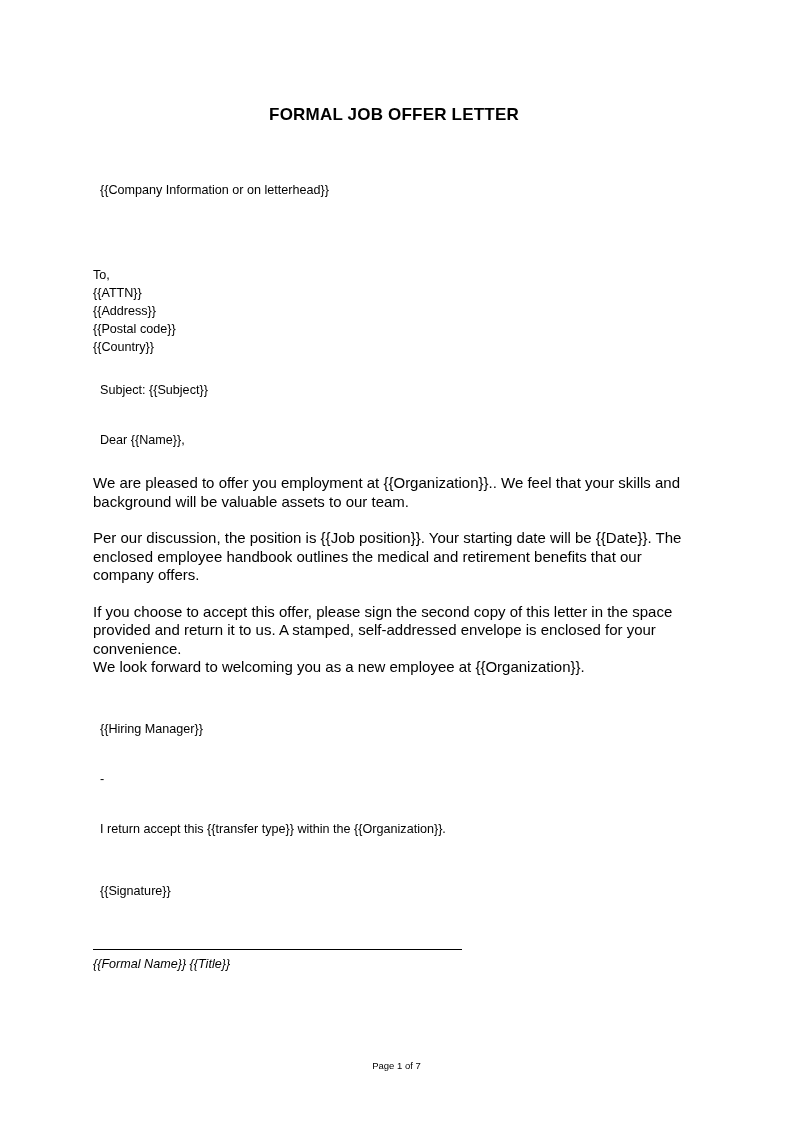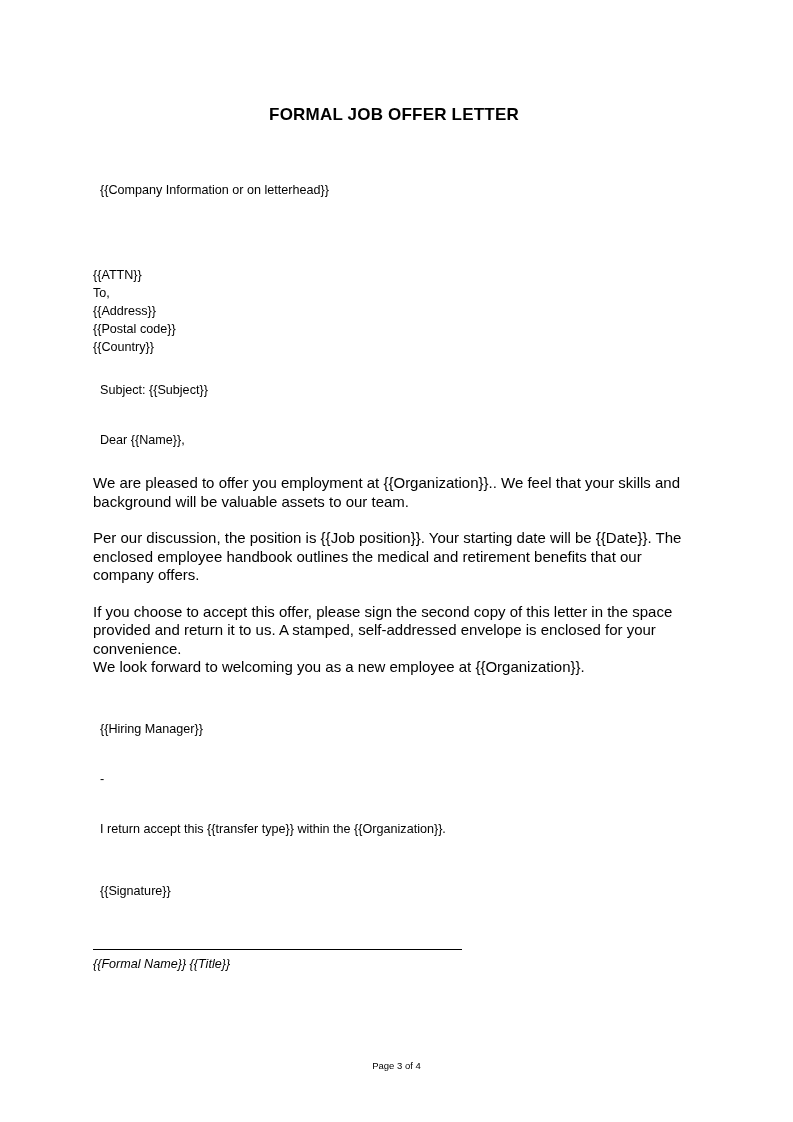--- a/index.html
+++ b/index.html
@@ -87,22 +87,22 @@
     <div class="spacer-lg"></div>
 
     <p class="block">{{Company Information or on letterhead}}</p>
 
     <div class="spacer-md"></div>
 
 
     <div class="spacer-md"></div>
 
     <div>
+      <p class="addr-line">To,</p>
       <p class="addr-line">{{ATTN}}</p>
-      <p class="addr-line">To,</p>
       <p class="addr-line">{{Address}}</p>
       <p class="addr-line">{{Postal code}}</p>
       <p class="addr-line">{{Country}}</p>
     </div>
 
     <div class="spacer-sm"></div>
 
     <p class="block">Subject: {{Subject}}</p>
 
     <div class="spacer-sm"></div>
@@ -143,16 +143,16 @@
 
     <div class="spacer-lg"></div>
 
     <div class="sig-rule"></div>
 
     <p class="sig-name">{{Formal Name}} {{Title}}</p>
 
   </div>
 
   <div class="footer">
-    <span>Page 3 of 4</span>
+    <span>Page 1 of 7</span>
   </div>
 
 </div>
 
 </body></html>

